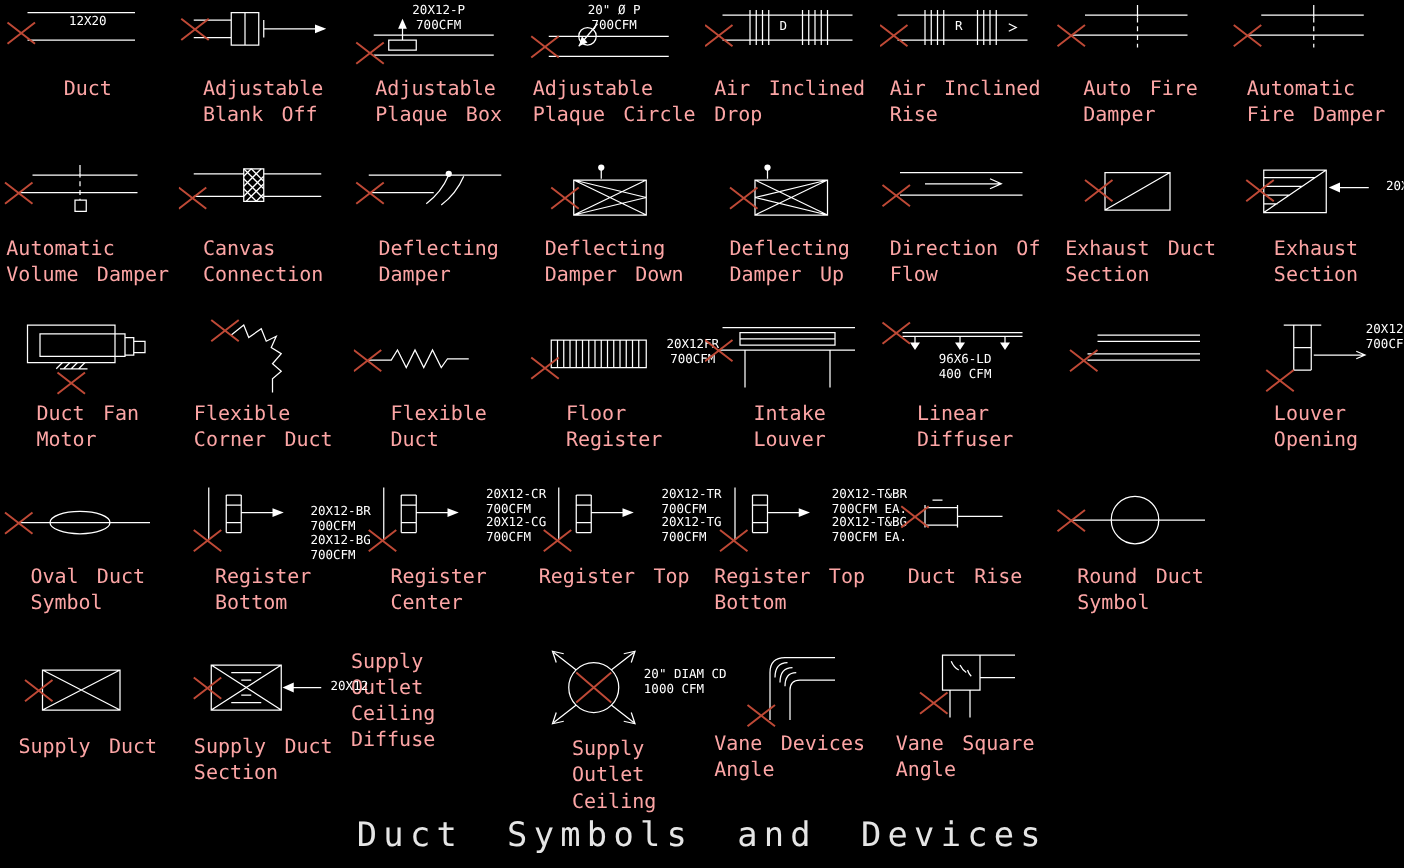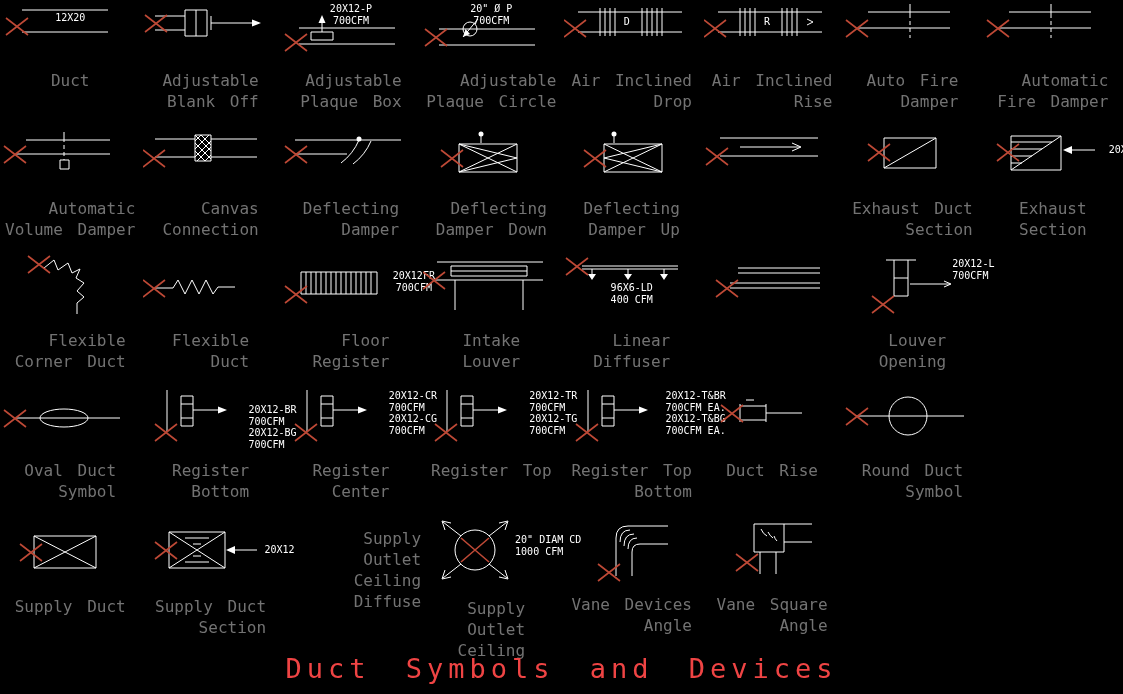--- a/index.html
+++ b/index.html
@@ -8,23 +8,23 @@
   .row{position:absolute;left:0;width:1123px;display:grid;grid-template-columns:repeat(8,140.375px);}
   .cell{display:flex;flex-direction:column;align-items:center;}
   .sym{position:relative;width:136px;}
   .sym svg{display:block;margin:0 auto;}
   .w{stroke:#fff;fill:none;stroke-width:1;}
   .wd{stroke:#fff;fill:none;stroke-width:1;stroke-dasharray:4 3;}
   .wf{fill:#fff;stroke:none;}
   .xr{stroke:#be4936;fill:none;stroke-width:1.6;}
   .ann{position:absolute;color:#fff;font:10px/1.15 "DejaVu Sans Mono",monospace;
        white-space:pre-line;text-align:center;}
-  .label{margin-top:12px;color:#737373;font:16px/1.32 "DejaVu Sans Mono",monospace;
-         white-space:pre-line;text-align:right;word-spacing:5px;}
-  .title{position:absolute;top:655px;left:0;width:100%;text-align:center;color:#ef4444;
+  .label{margin-top:2px;color:#fca5a5;font:16px/1.32 "DejaVu Sans Mono",monospace;
+         white-space:pre-line;text-align:left;word-spacing:5px;}
+  .title{position:absolute;top:655px;left:0;width:100%;text-align:center;color:#e5e5e5;
          font:27px/1 "DejaVu Sans Mono",monospace;letter-spacing:5px;word-spacing:14px;}
   #r1{top:2px}#r2{top:130px}#r3{top:254px}#r4{top:388px}#r5{top:516px}
 </style>
 </head>
 <body>
 
 <svg width="0" height="0" style="position:absolute">
   <defs>
     <g id="xm">
         <path d="M0 0 L22 17 M0 17 L22 0" stroke="#be4936" stroke-width="1.6" fill="none"></path>
@@ -200,20 +200,22 @@
 Damper Up</div>
     </div>
 
     <div class="cell">
       <div class="sym">
         <svg width="136" height="56" viewBox="0 0 136 56">
           <path class="w" d="M16 8 H114 M16 26 H114 M36 17 H96 M88 13 L97 17 L88 21"></path>
           <use href="#xm" x="2" y="18"></use>
         </svg>
       </div>
+      <div class="label">Direction Of
+Flow</div>
     </div>
 
     <div class="cell">
       <div class="sym">
         <svg width="136" height="56" viewBox="0 0 136 56">
           <path class="w" d="M40 8 h52 v30 h-52 z M40 38 L92 8"></path>
           <use href="#xm" x="24" y="14"></use>
         </svg>
       </div>
       <div class="label">Exhaust Duct
@@ -229,20 +231,31 @@
         </svg>
         <div class="ann" style="right:-18px;top:14px;text-align:left">20X12</div>
       </div>
       <div class="label">Exhaust
 Section</div>
     </div>
   </div>
 
   <div class="row" id="r3">
 
+    <div class="cell">
+      <div class="sym">
+        <svg width="136" height="64" viewBox="0 0 136 64">
+          <path class="w" d="M20 6 h70 v30 h-70 z M30 13 h68 v18 h-68 z M98 16 h7 v14 h-7 z M105 19 h9 v9 h-9 z"></path>
+          <path class="w" d="M48 36 l-5 5 M54 36 l-5 5 M60 36 l-5 5 M66 36 l-5 5 M46 41 h22"></path>
+          <use href="#xm" x="44" y="44"></use>
+        </svg>
+      </div>
+      <div class="label">Duct Fan
+Motor</div>
+    </div>
 
     <div class="cell">
       <div class="sym">
         <svg width="136" height="64" viewBox="0 0 136 64">
           <path class="w" d="M42 14 L52 6 L56 16 L66 9 L70 19 L78 15 L74 24 L82 29 L75 37 L82 43 L75 49 L75 60"></path>
           <use href="#xm" x="26" y="2"></use>
         </svg>
       </div>
       <div class="label">Flexible
 Corner Duct</div>

